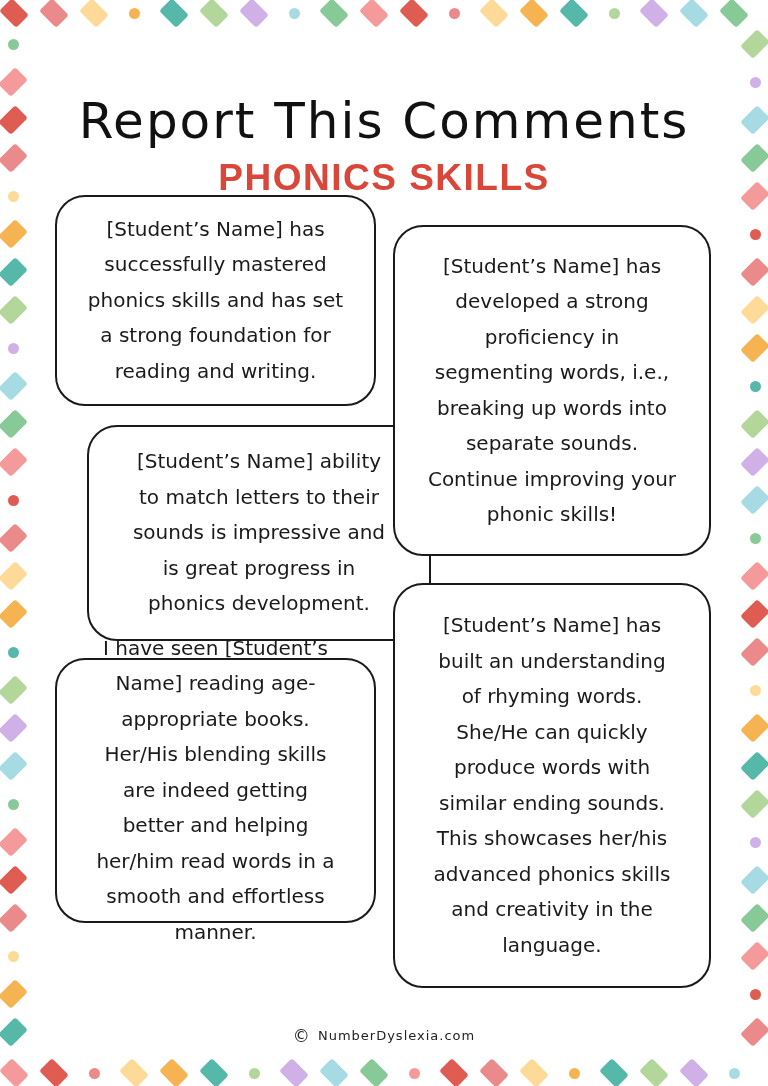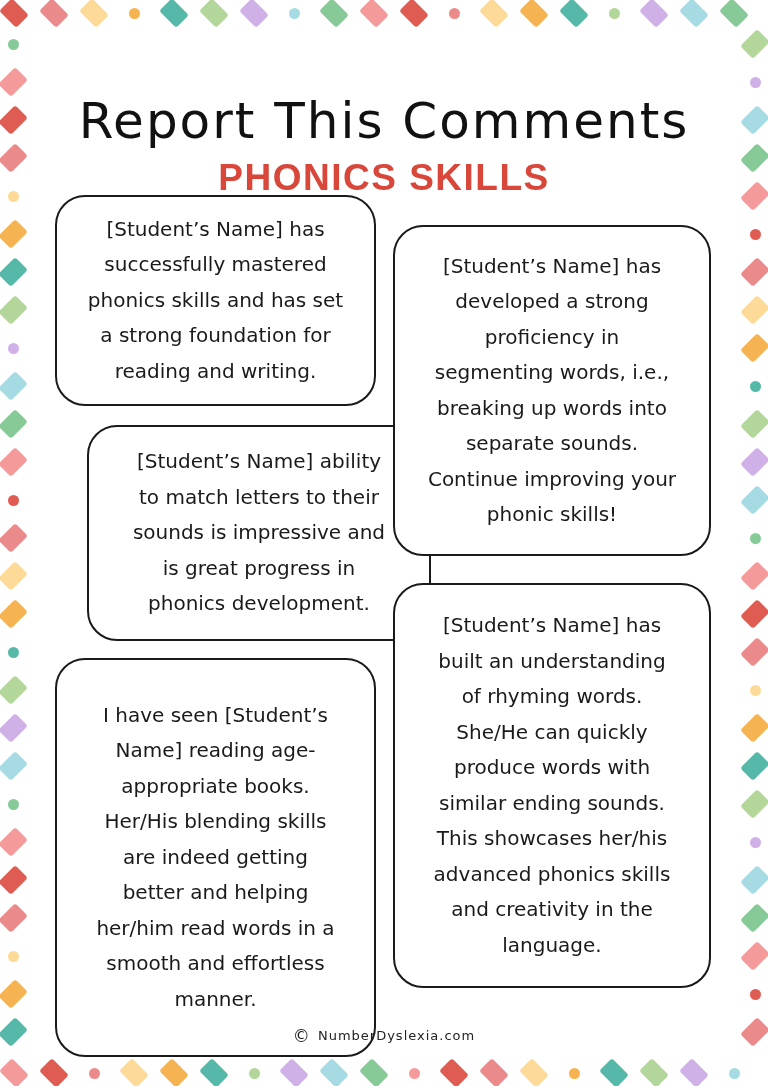--- a/index.html
+++ b/index.html
@@ -166,21 +166,21 @@
 </div>
 
 <div class="card" style="left:55px; top:425px; width:344px; height:216px;margin-left:32px;">
   <p>[Student’s Name] ability
 to match letters to their
 sounds is impressive and
 is great progress in
 phonics development.</p>
 </div>
 
-<div class="card" style="left:55px; top:658px; width:321px; height:399px;">
+<div class="card" style="left:55px; top:658px; width:321px; height:265px;">
   <p>I have seen [Student’s
 Name] reading age-
 appropriate books.
 Her/His blending skills
 are indeed getting
 better and helping
 her/him read words in a
 smooth and effortless
 manner.</p>
 </div>

